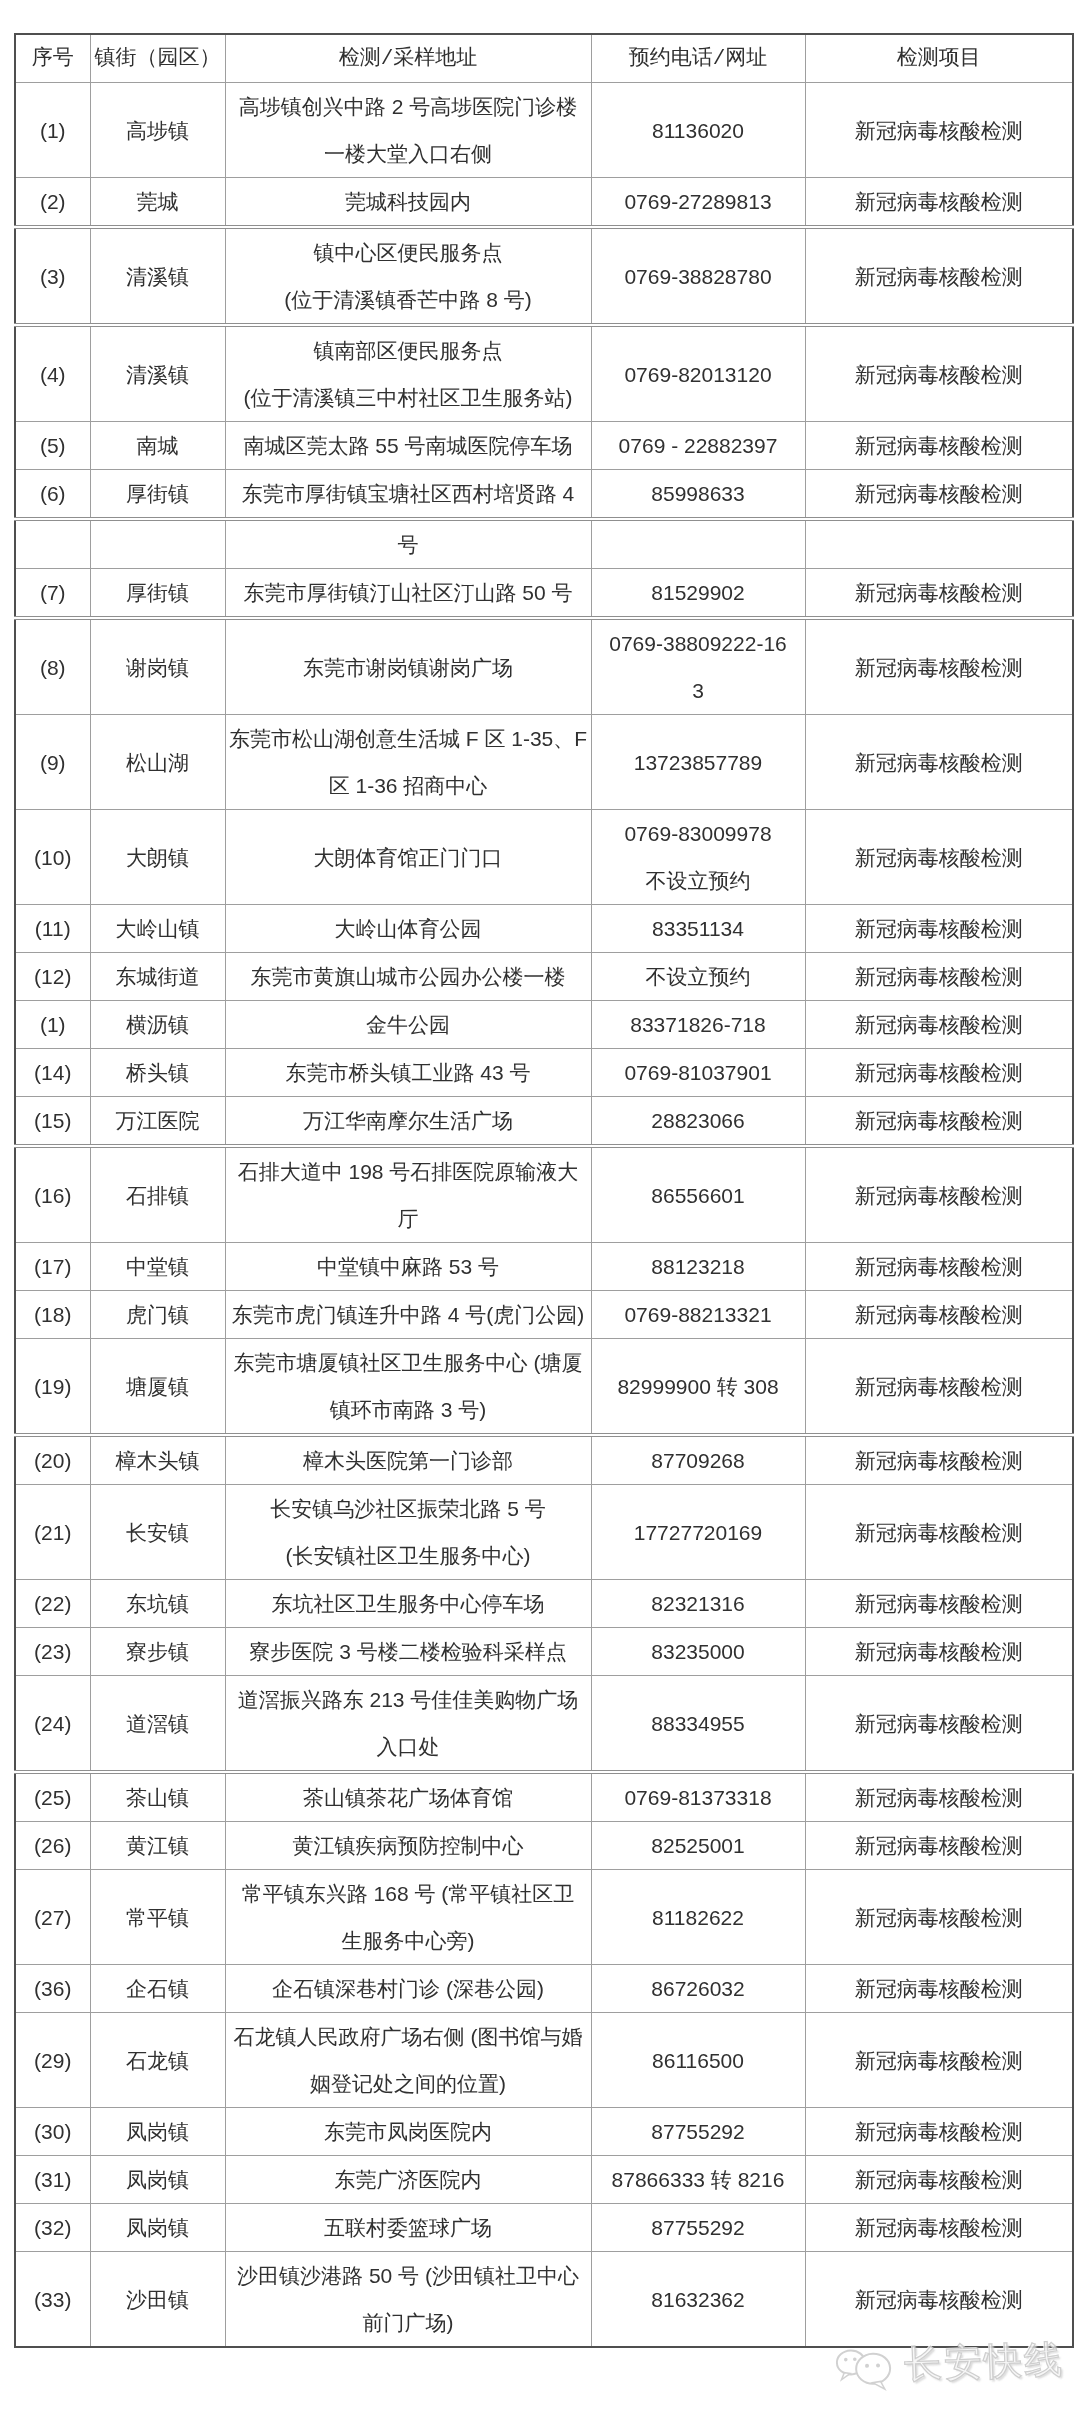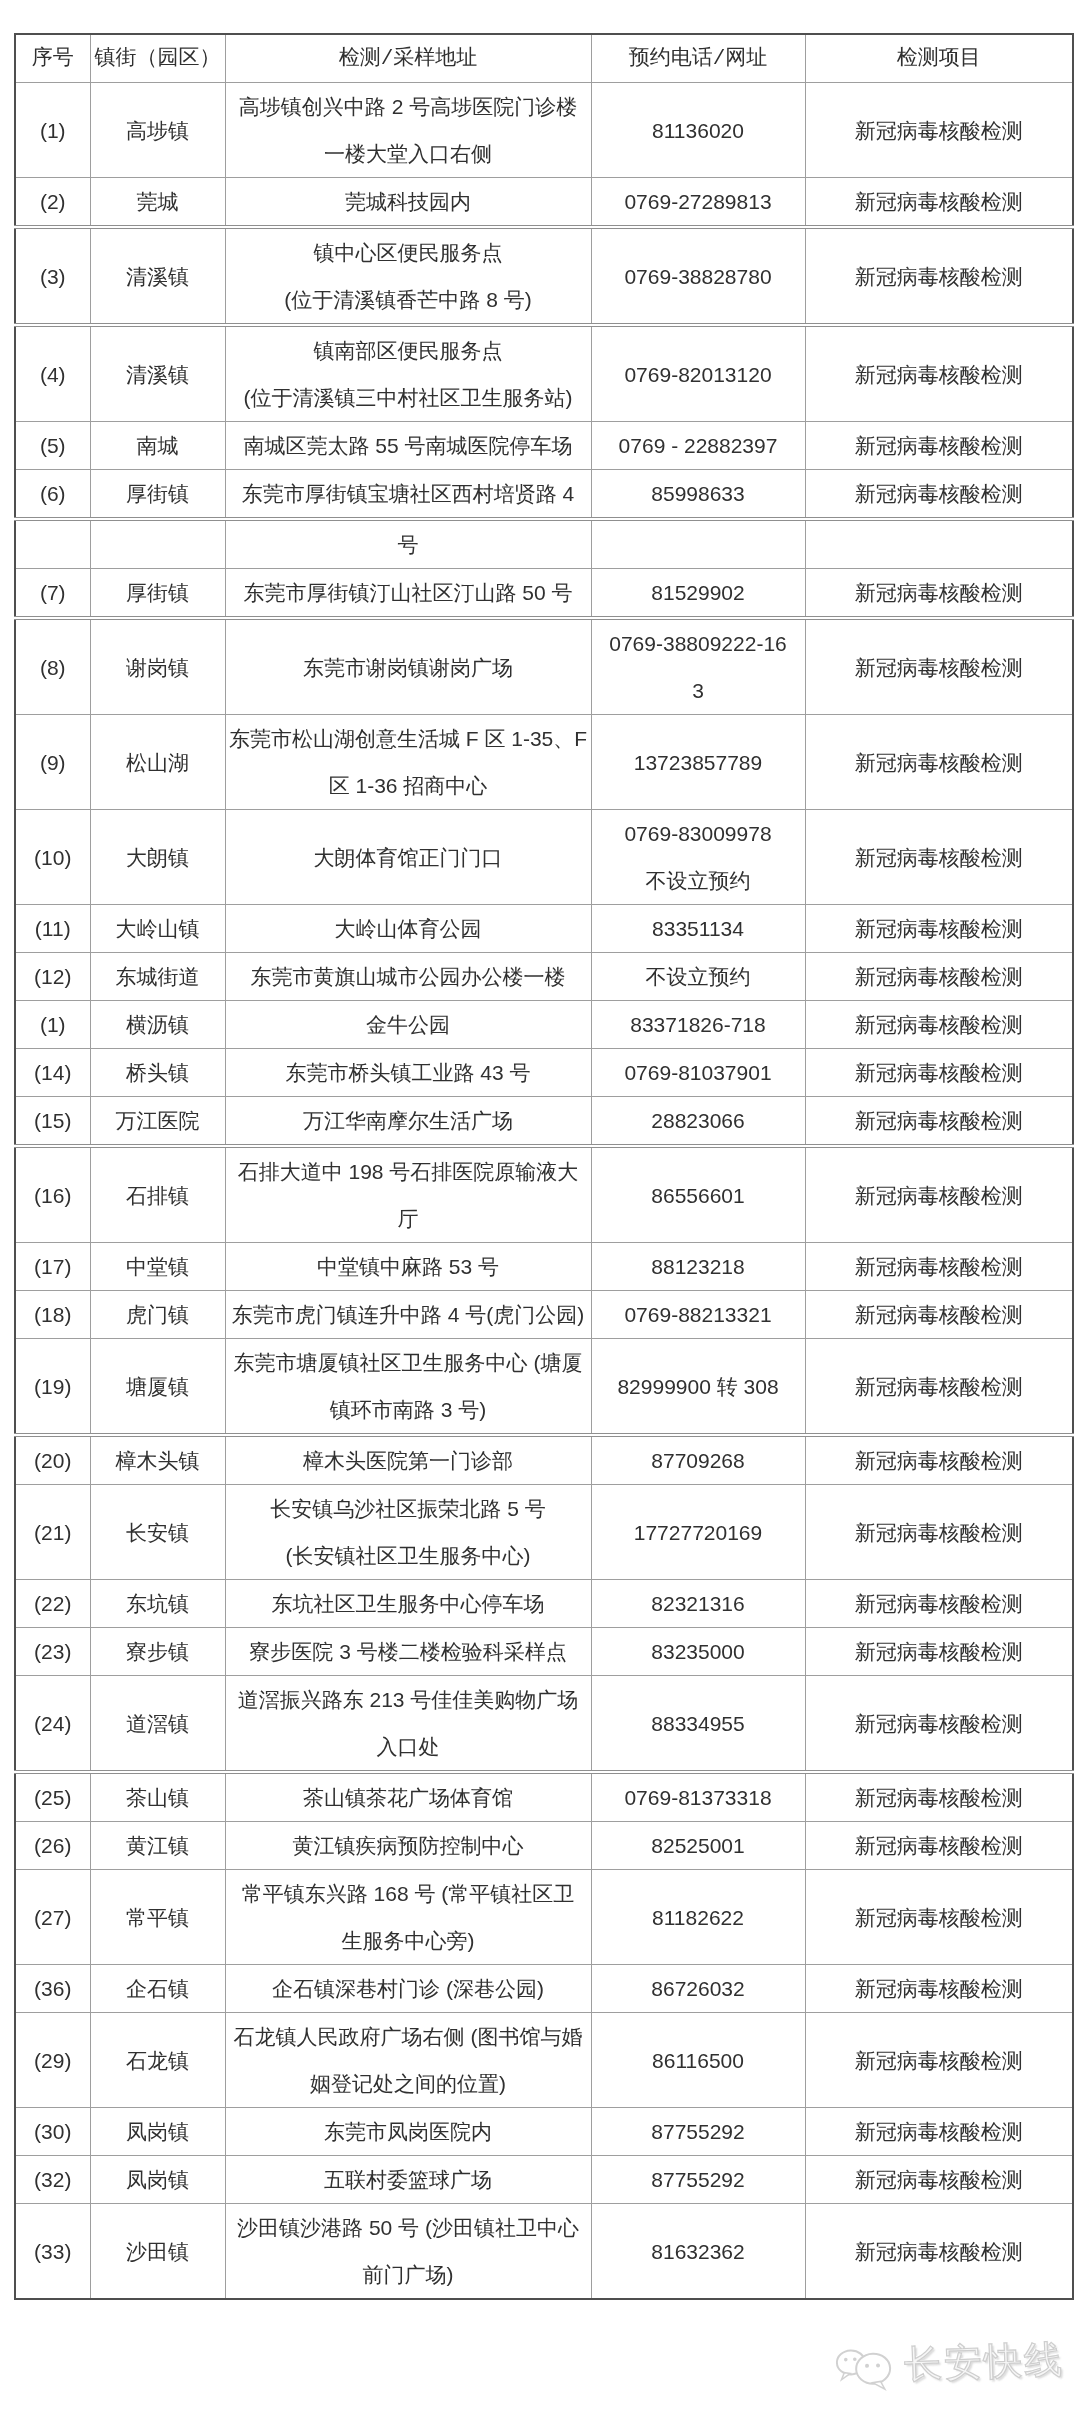--- a/index.html
+++ b/index.html
@@ -301,20 +301,27 @@
         <td>石龙镇人民政府广场右侧 (图书馆与婚
 姻登记处之间的位置)</td>
         <td>86116500</td>
         <td>新冠病毒核酸检测</td>
       </tr>
       <tr>
         <td>(30)</td>
         <td>凤岗镇</td>
         <td>东莞市凤岗医院内</td>
         <td>87755292</td>
+        <td>新冠病毒核酸检测</td>
+      </tr>
+      <tr>
+        <td>(31)</td>
+        <td>凤岗镇</td>
+        <td>东莞广济医院内</td>
+        <td>87866333 转 8216</td>
         <td>新冠病毒核酸检测</td>
       </tr>
       <tr>
         <td>(32)</td>
         <td>凤岗镇</td>
         <td>五联村委篮球广场</td>
         <td>87755292</td>
         <td>新冠病毒核酸检测</td>
       </tr>
       <tr>

